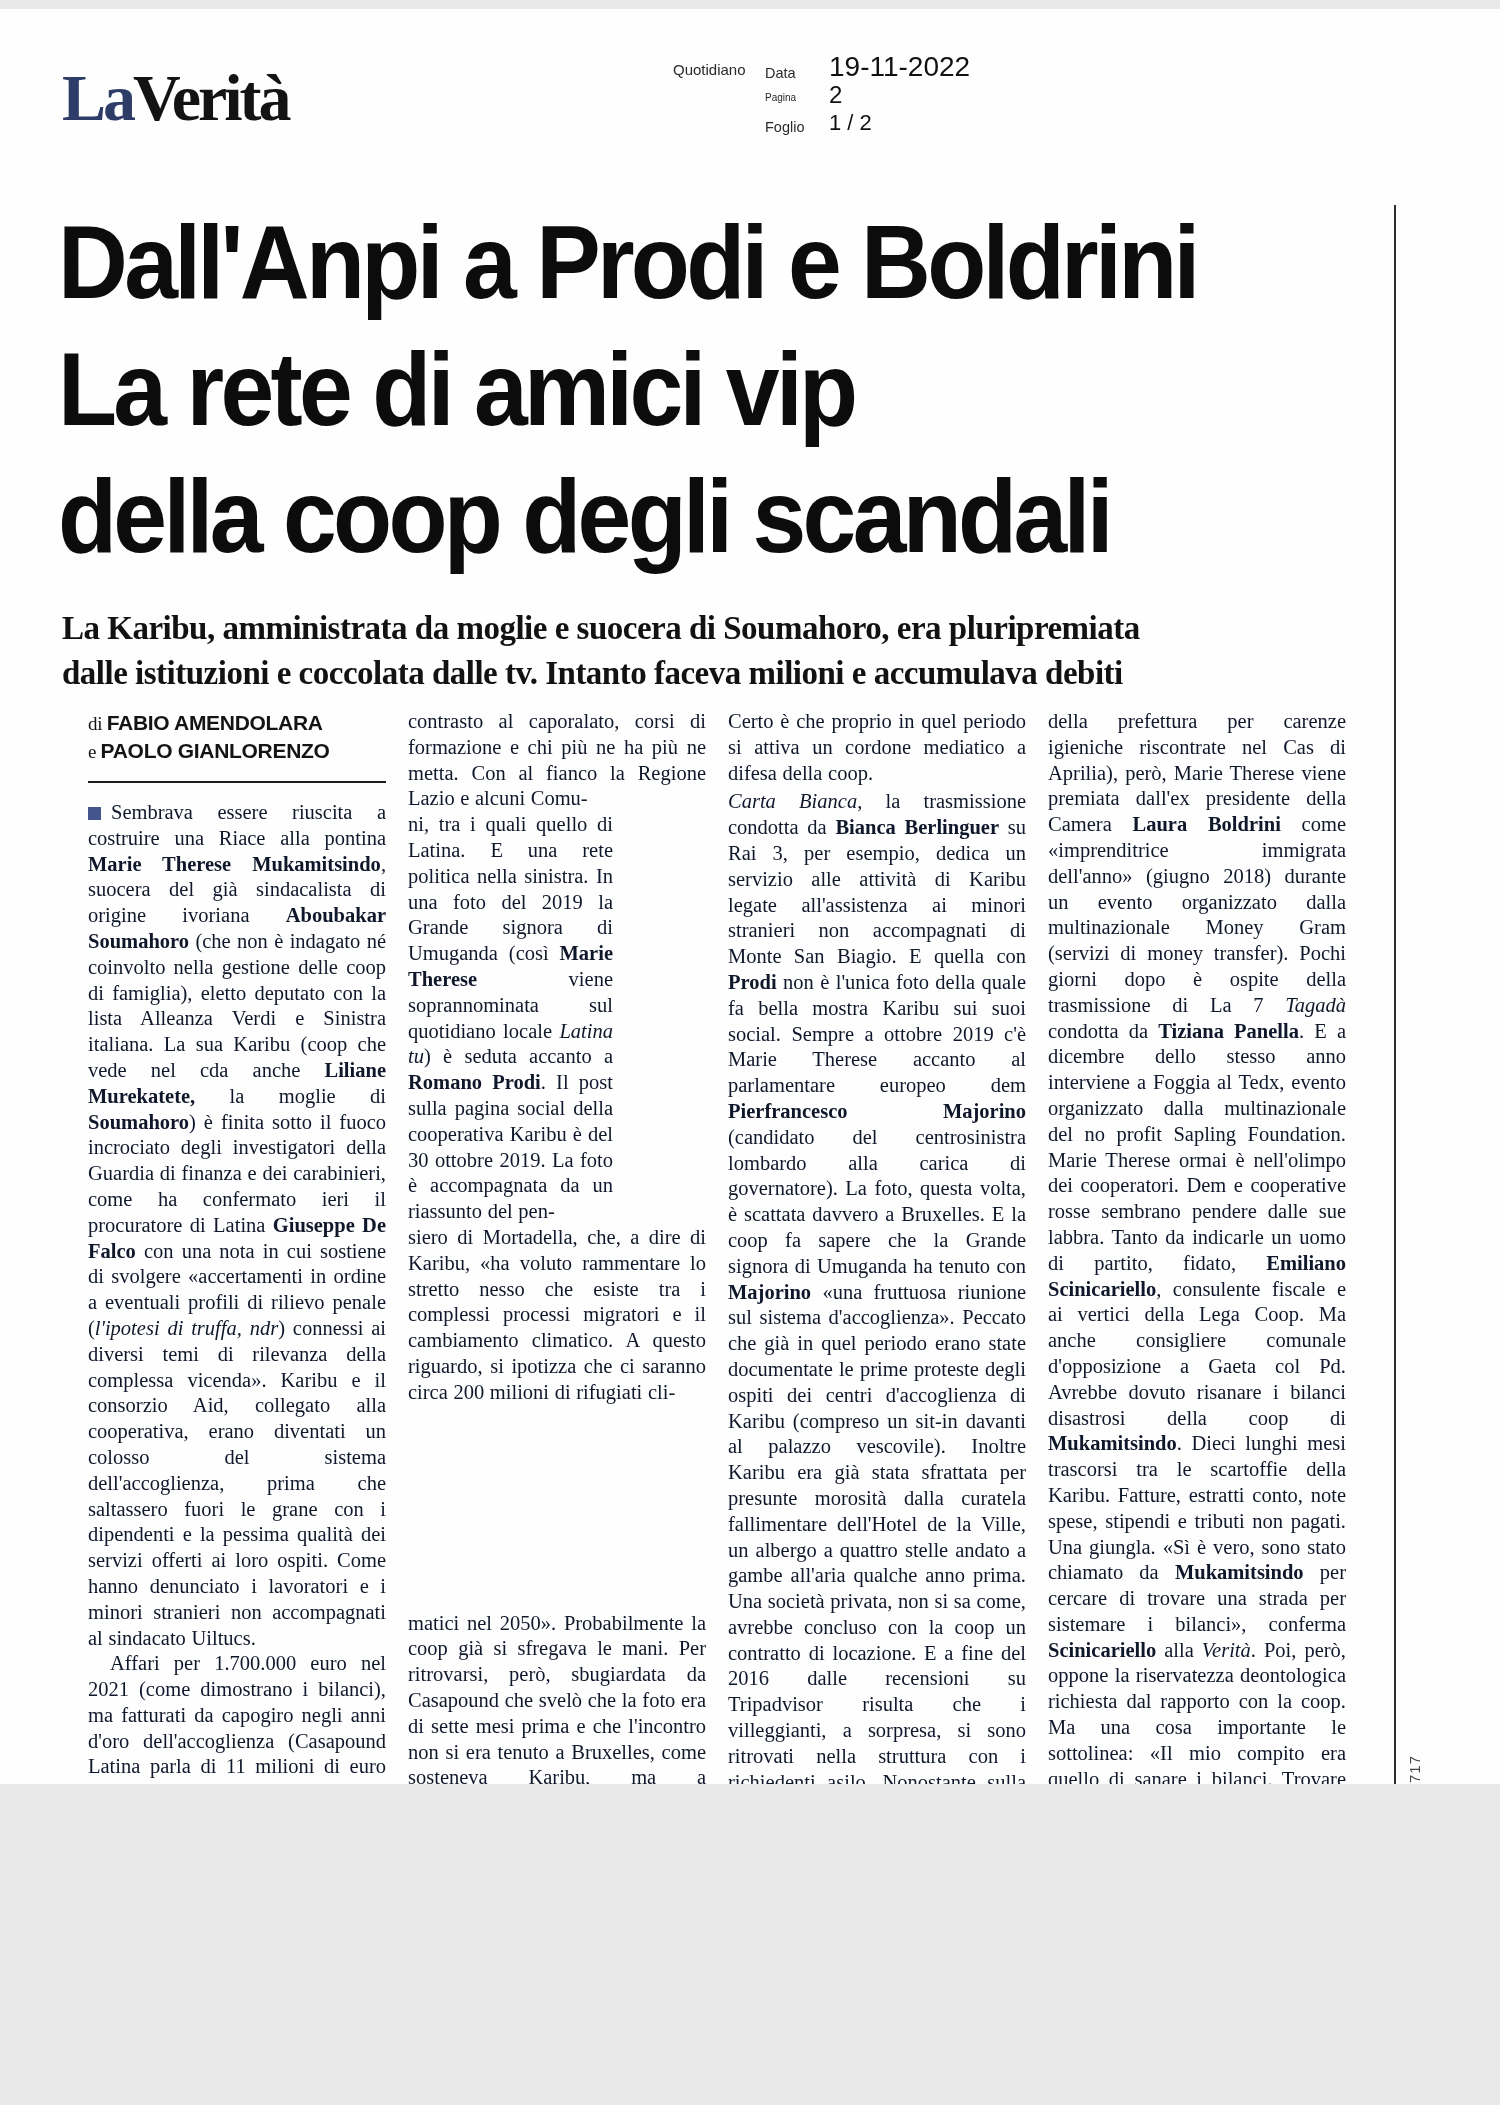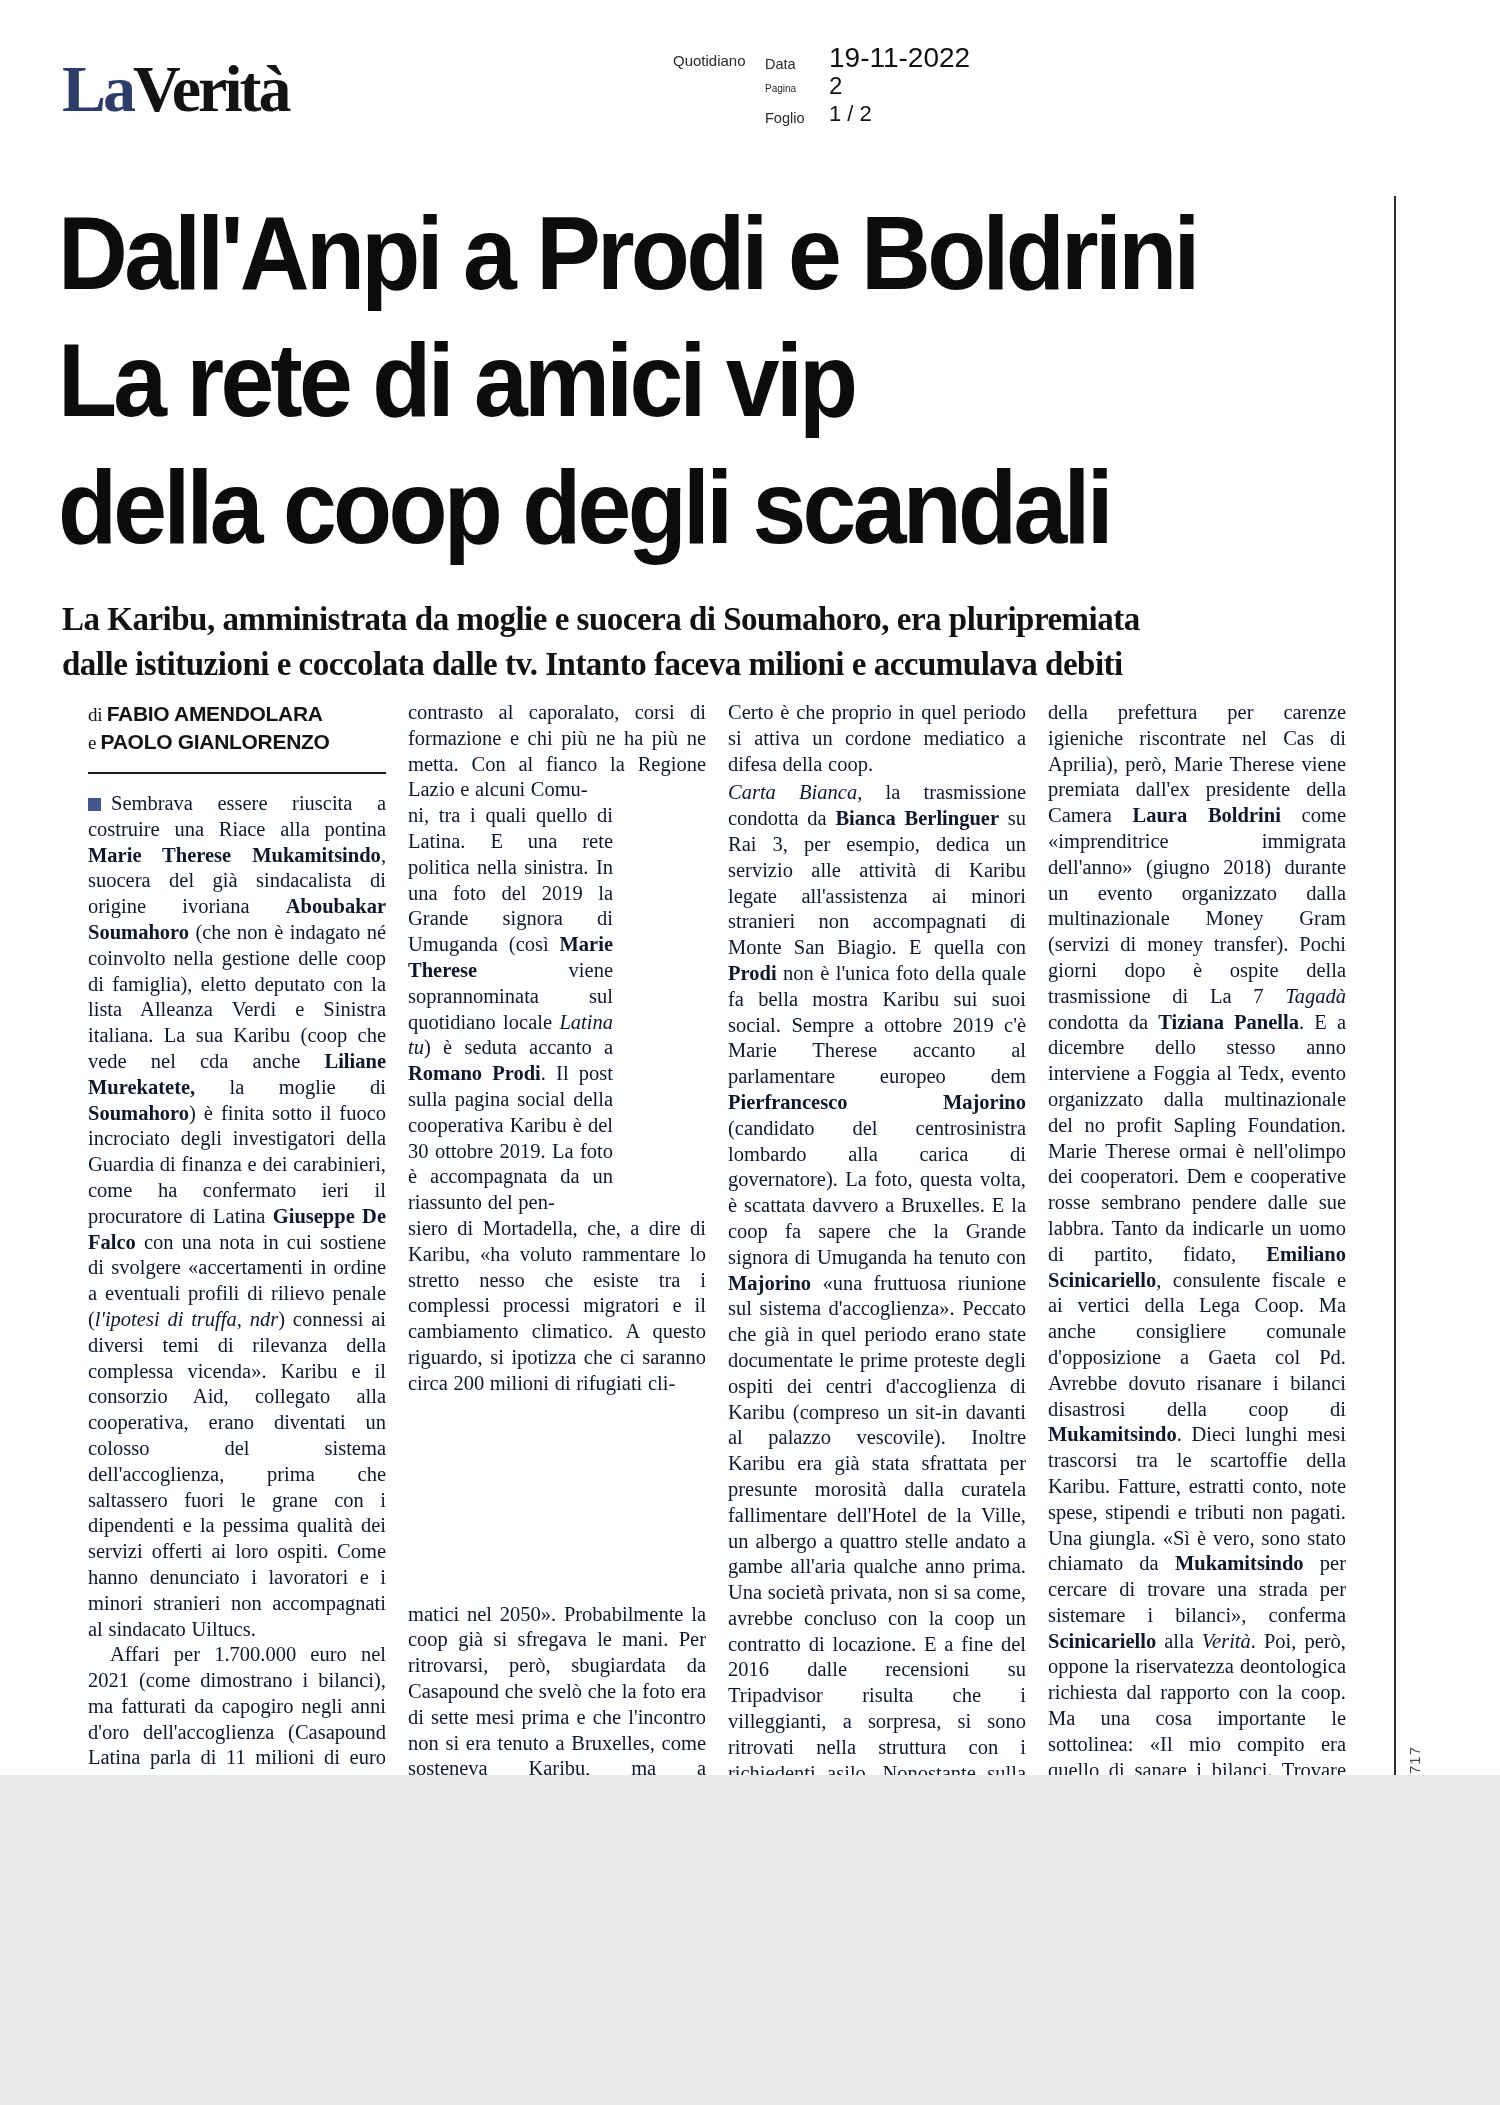--- a/index.html
+++ b/index.html
@@ -1,18 +1,18 @@
 <!DOCTYPE html>
 <html><head>
 <meta charset="utf-8">
 <style>
   html,body{margin:0;padding:0;background:#e9e9e9;}
   .page{
     position:relative;width:1500px;height:1775px;background:#fefefe;
-    margin:0 auto;overflow:hidden;color:#1a1a1a;
+    margin:9px auto;overflow:hidden;color:#1a1a1a;
     font-family:"Liberation Serif","DejaVu Serif",serif;
   }
   
   .logo{position:absolute;left:62px;top:56px;font-family:"Liberation Serif",serif;
     font-weight:700;font-size:66px;letter-spacing:-3px;line-height:1;}
   .logo-la{color:#2e3c68;}
   .logo-verita{color:#131313;}
   .meta{font-family:"Liberation Sans","DejaVu Sans",sans-serif;color:#2a2a2a;}
   .meta-quotidiano{position:absolute;left:673px;top:52px;font-size:15px;}
   .meta-label-data{position:absolute;left:765px;top:56px;font-size:14.5px;}

